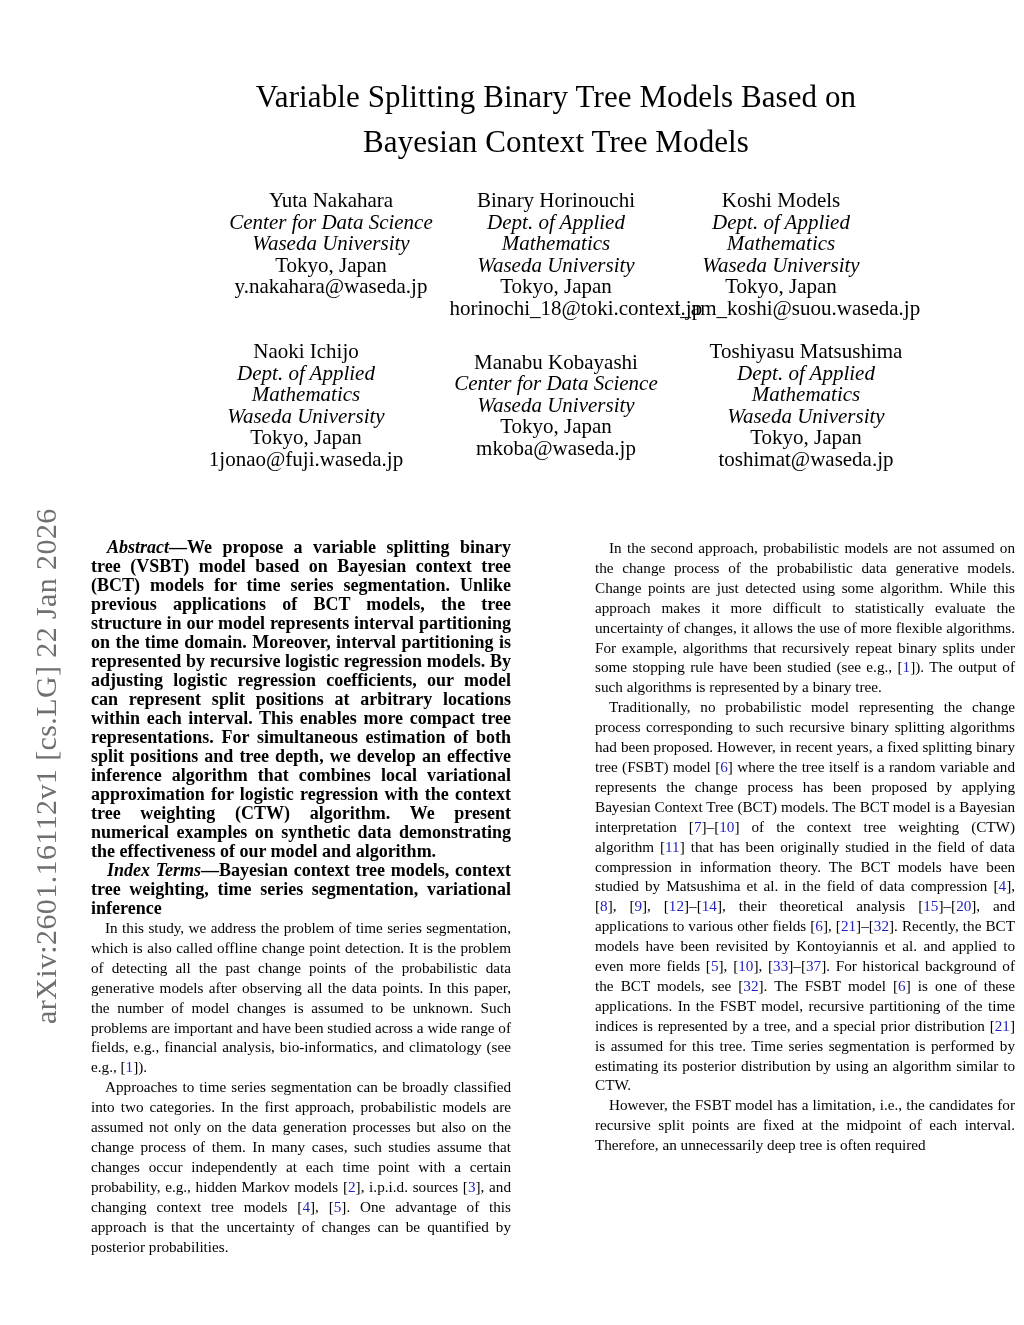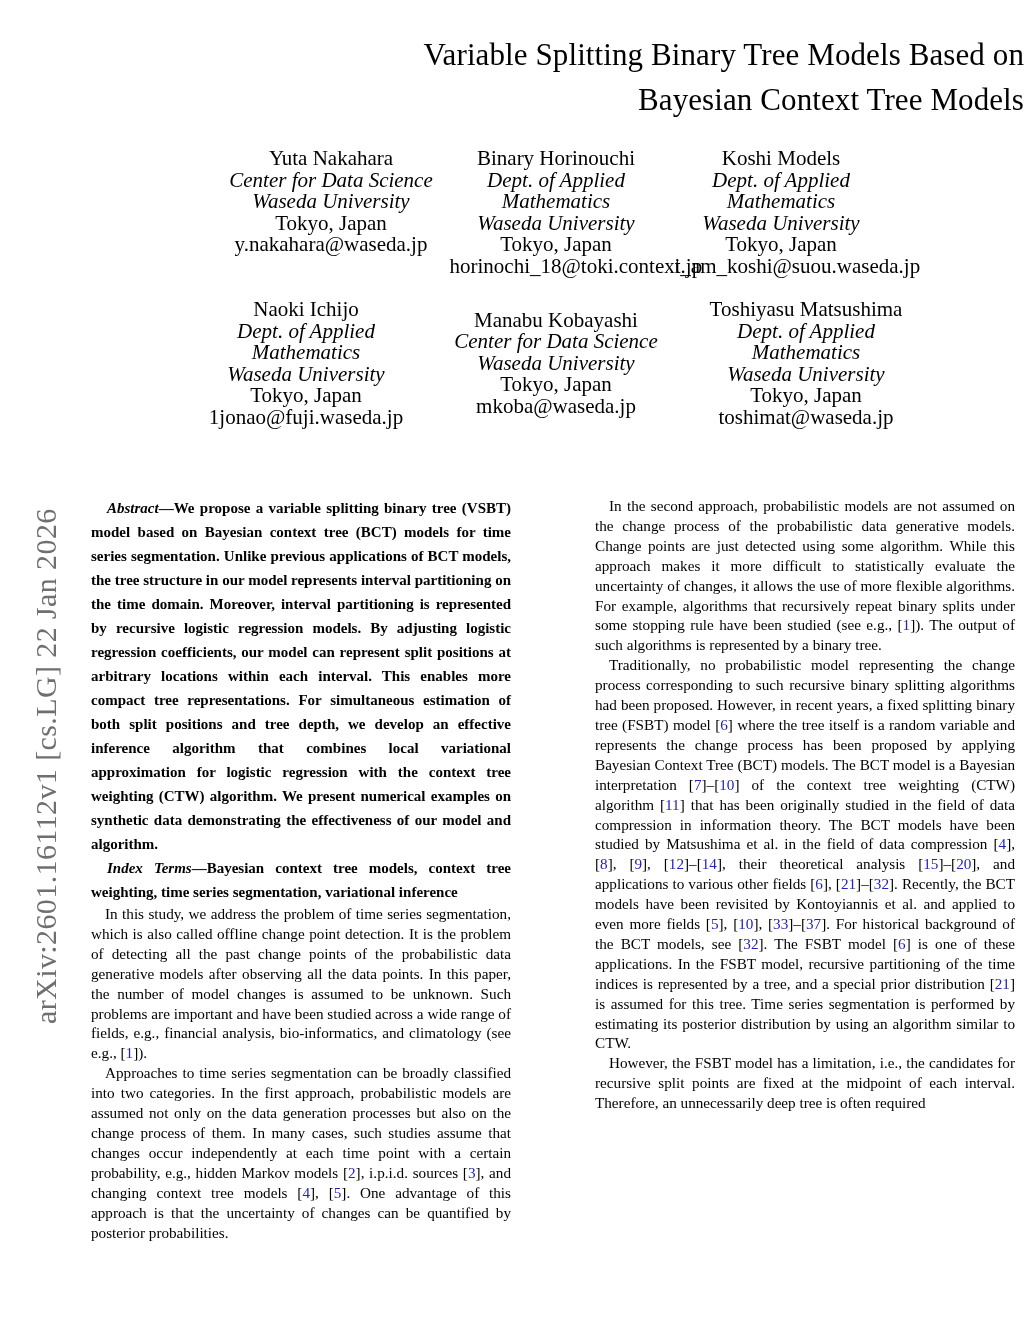--- a/index.html
+++ b/index.html
@@ -45,22 +45,22 @@
   #page {
     position: absolute;
     left: 88px;
     top: 0;
     width: 936px;
     height: 1325px;
   }
 
   
   #title-block {
-    padding-top: 32px;
-    text-align: right;
+    padding-top: 74px;
+    text-align: center;
   }
   #title-block .title-line {
     font-size: 31px;
     line-height: 45px;
     font-weight: normal;
     letter-spacing: 0.1px;
   }
 
   
   #authors {
@@ -104,22 +104,22 @@
     font-size: 15.2px;
     line-height: 19.9px;
     text-align: justify;
     text-justify: inter-word;
     text-indent: 14px;
     hyphens: manual;
   }
 
   p.abstract, p.indexterms {
     font-weight: bold;
-    font-size: 15px;
-    line-height: 24px;
+    font-size: 18px;
+    line-height: 19.0px;
     text-indent: 16px;
   }
   .lead-italic {
     font-style: italic;
     font-weight: bold;
   }
 
   h2.section-head {
     margin: 16px 0 7px 0;
     text-align: center;

